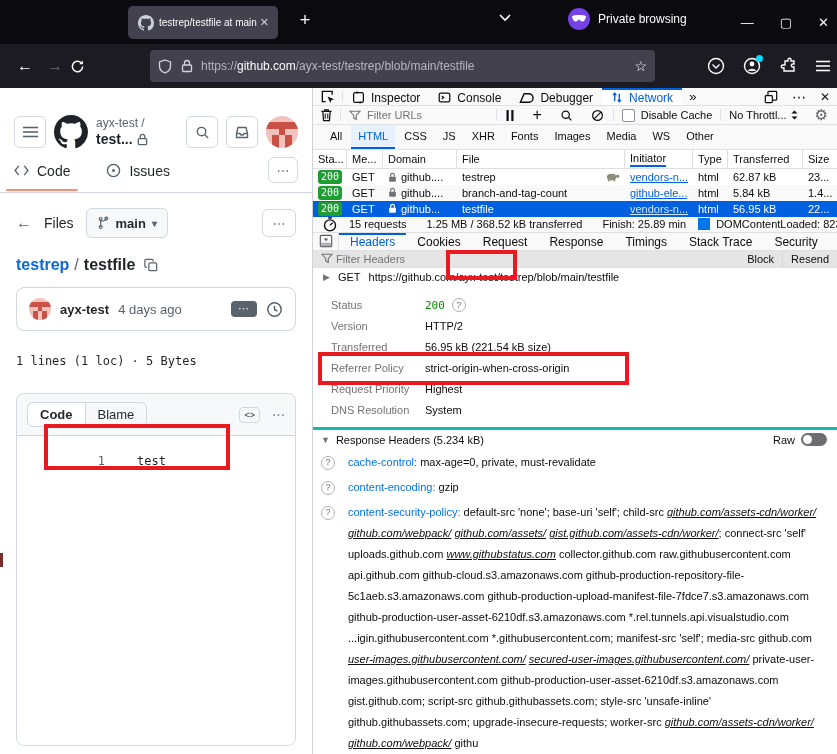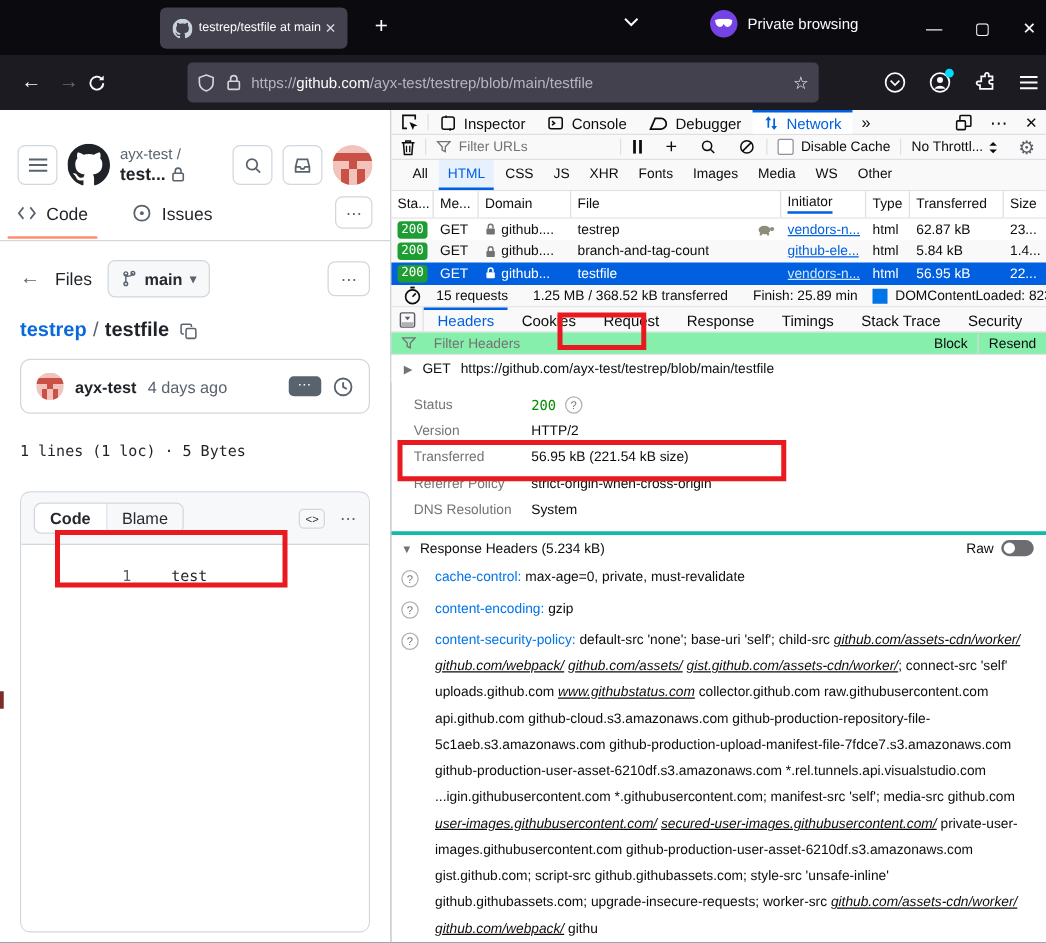--- a/index.html
+++ b/index.html
@@ -104,21 +104,21 @@
   .file-cell { justify-content:space-between; }
   .initiator-label { border-bottom:2px solid #0060df; padding-bottom:1px;text-align:center; }
   .dt-summarybar { height:26px; display:flex; align-items:center; gap:0; background:#f9f9fa; border-bottom:1px solid #e0e0e2; overflow:hidden; white-space:nowrap; }
   .sum-item { display:flex; align-items:center; gap:6px; padding:0 10px; }
   .sum-sep { width:1px; height:16px; background:#d7d7db; }
   .legend-sq { width:12px; height:12px; background:#0074e8; flex:0 0 12px; }
   .detail-tabs { height:27px; background:#f9f9fa; border-bottom:1px solid #e0e0e2; display:flex; align-items:stretch; }
   .side-toggle { width:26px; display:flex; align-items:center; justify-content:center; border-right:1px solid #e0e0e2; }
   .d-tab { display:flex; align-items:center; padding:0 11px; font-size:12px; color:#0c0c0d; border-top:2px solid transparent; }
   .d-tab.active { color:#0060df; border-top:2px solid #0060df; }
-  .hdr-filter-row { height:26px; display:flex; align-items:center; border-bottom:1px solid #e0e0e2; background:#86efac; padding:0 8px; color:#737373; gap:14px; }
+  .hdr-filter-row { height:26px; display:flex; align-items:center; border-bottom:1px solid #e0e0e2; background:#e5e5e5; padding:0 8px; color:#737373; gap:3px; }
   .hdr-filter-right { margin-left:auto; display:flex; align-items:center; gap:0; color:#0c0c0d; }
   .hdr-filter-right .lbl { padding:0 8px; }
   .req-line { height:30px; display:flex; align-items:center; gap:8px; padding:0 8px 0 10px; background:#fff; }
   .req-caret { color:#737373; font-size:9px; }
   .summary-list { padding:8px 0 6px 0; border-bottom:3px solid #14b8a6; }
   .sum-row { display:flex; height:21px; align-items:center; }
   .sum-label { width:94px; margin-left:18px; color:#737373; }
   .sum-value { color:#0c0c0d; display:flex; align-items:center; gap:6px; }
   .sum-value.green { color:#058b00; font-family:"DejaVu Sans Mono", monospace; }
   .help-circle { width:14px; height:14px; border:1px solid #b1b1b3; border-radius:50%; color:#737373; font-size:9px; display:flex; align-items:center; justify-content:center; }
@@ -650,20 +650,24 @@
       </div>
       <div class="sum-row">
         <span class="sum-label">Transferred</span>
         <span class="sum-value">56.95 kB (221.54 kB size)</span>
       </div>
       <div class="sum-row">
         <span class="sum-label">Referrer Policy</span>
         <span class="sum-value">strict-origin-when-cross-origin</span>
       </div>
       <div class="sum-row">
+        <span class="sum-label">Request Priority</span>
+        <span class="sum-value">Highest</span>
+      </div>
+      <div class="sum-row">
         <span class="sum-label">DNS Resolution</span>
         <span class="sum-value">System</span>
       </div>
     </div>
 
     <div class="resp-section-head">
       <span class="resp-title">
         <span class="caret-down">▼</span>
         <span>Response Headers (5.234 kB)</span>
       </span>

